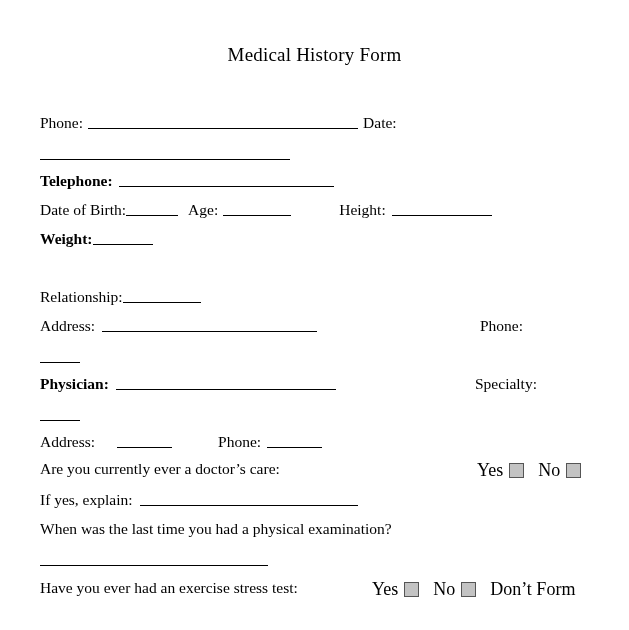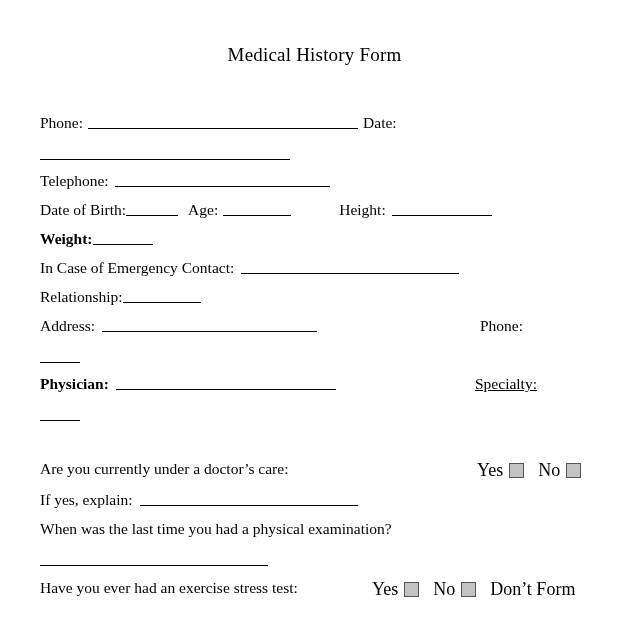--- a/index.html
+++ b/index.html
@@ -78,58 +78,58 @@
 
   <div class="form-title">Medical History Form</div>
 
   <div class="row" style="top:115px;">
     <span class="lbl">Phone:</span><span class="gap" style="width:5px;"></span><span class="rule" style="width:270px;"></span><span class="gap" style="width:5px;"></span><span class="lbl">Date:</span>
   </div>
   <div class="row" style="top:146px;">
     <span class="rule" style="width:250px;"></span>
   </div>
 
-  <div class="row" style="top:173px;">
+  <div class="row" style="top:173px;font-weight:bold;">
     <span class="lbl">Telephone:</span><span class="gap" style="width:6px;"></span><span class="rule" style="width:215px;"></span>
   </div>
 
   <div class="row" style="top:202px;">
     <span class="lbl">Date of Birth:</span><span class="rule" style="width:52px;"></span><span class="gap" style="width:10px;"></span><span class="lbl">Age:</span><span class="gap" style="width:5px;"></span><span class="rule" style="width:68px;"></span><span class="gap" style="width:48px;"></span><span class="lbl">Height:</span><span class="gap" style="width:6px;"></span><span class="rule" style="width:100px;"></span>
   </div>
 
   <div class="row" style="top:231px;font-weight:bold;">
     <span class="lbl">Weight:</span><span class="rule" style="width:60px;"></span>
   </div>
 
-  <div class="row" style="top:260px;">
-    <span class="lbl">In Case of Emergency Contact:</span><span class="gap" style="width:7px;"></span><span class="rule" style="width:218px;"></span>
-  </div>
 
   <div class="row" style="top:289px;">
     <span class="lbl">Relationship:</span><span class="rule" style="width:78px;"></span>
   </div>
 
   <div class="row" style="top:318px;">
     <span class="lbl">Address:</span><span class="gap" style="width:7px;"></span><span class="rule" style="width:215px;"></span>
   </div>
   <div class="right-lbl" style="left:480px; top:318px;">Phone:</div>
   <div class="row" style="top:349px;">
     <span class="rule" style="width:40px;"></span>
   </div>
 
   <div class="row" style="top:376px;font-weight:bold;">
     <span class="lbl">Physician:</span><span class="gap" style="width:7px;"></span><span class="rule" style="width:220px;"></span>
   </div>
-  <div class="right-lbl" style="left:475px; top:376px;text-decoration:underline;">Specialty:</div>
+  <div class="right-lbl" style="left:475px; top:376px;">Specialty:</div>
   <div class="row" style="top:407px;">
     <span class="rule" style="width:40px;"></span>
   </div>
 
+  <div class="row" style="top:434px;">
+    <span class="lbl">Address:</span><span class="gap" style="width:22px;"></span><span class="rule" style="width:55px;"></span><span class="gap" style="width:46px;"></span><span class="lbl">Phone:</span><span class="gap" style="width:6px;"></span><span class="rule" style="width:55px;"></span>
+  </div>
 
-  <div class="row" style="top:461px;">Are you currently under a doctor’s care:</div>
+  <div class="row" style="top:461px;">Are you currently ever a doctor’s care:</div>
   <div class="cb-group" style="left:477px; top:461px;">
     <span>Yes</span><span class="cbox"></span><span class="sp"></span><span>No</span><span class="cbox"></span>
   </div>
 
   <div class="row" style="top:492px;">
     <span class="lbl">If yes, explain:</span><span class="gap" style="width:7px;"></span><span class="rule" style="width:218px;"></span>
   </div>
 
   <div class="row" style="top:521px;">When was the last time you had a physical examination?</div>
   <div class="row" style="top:552px;">

